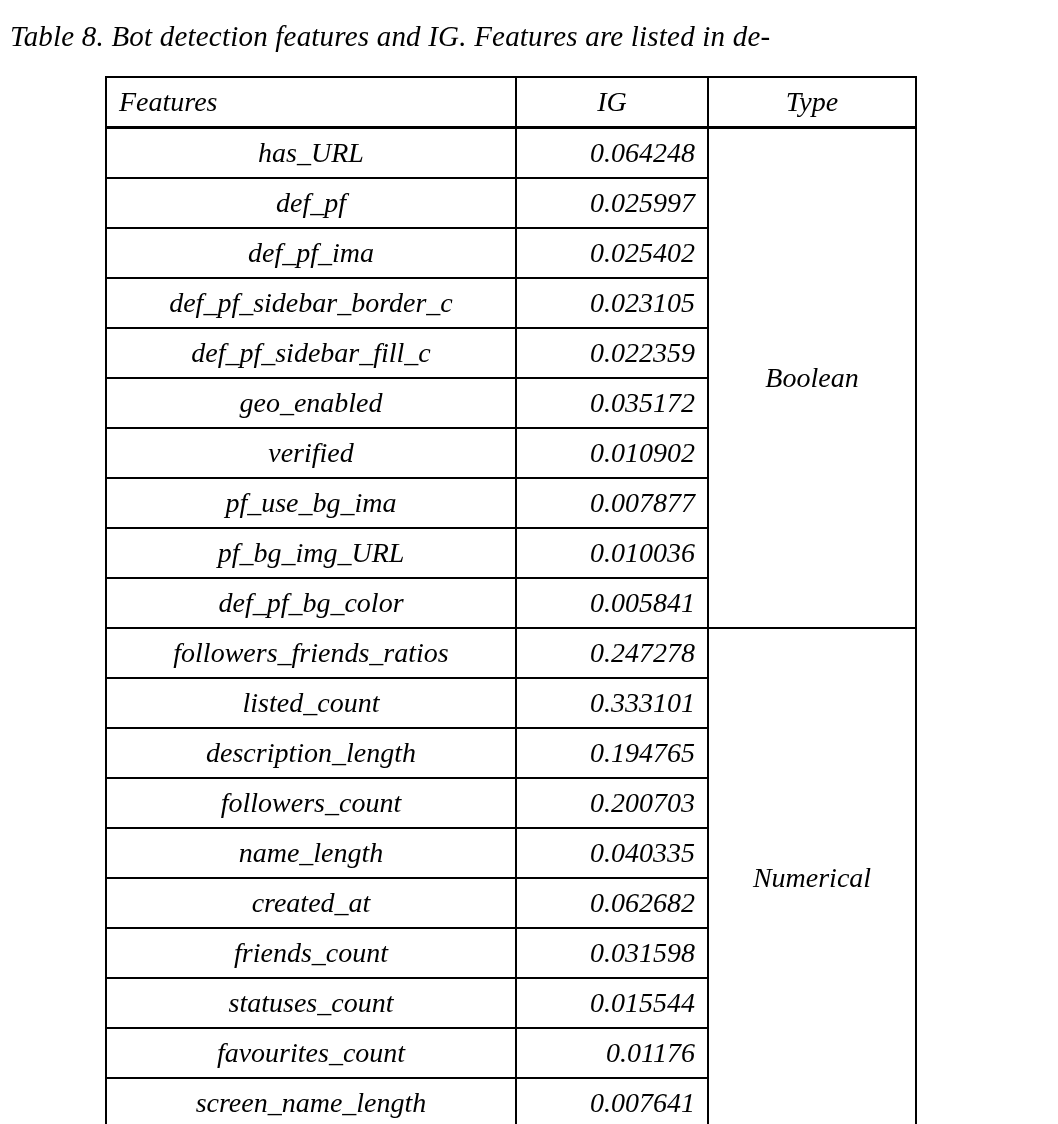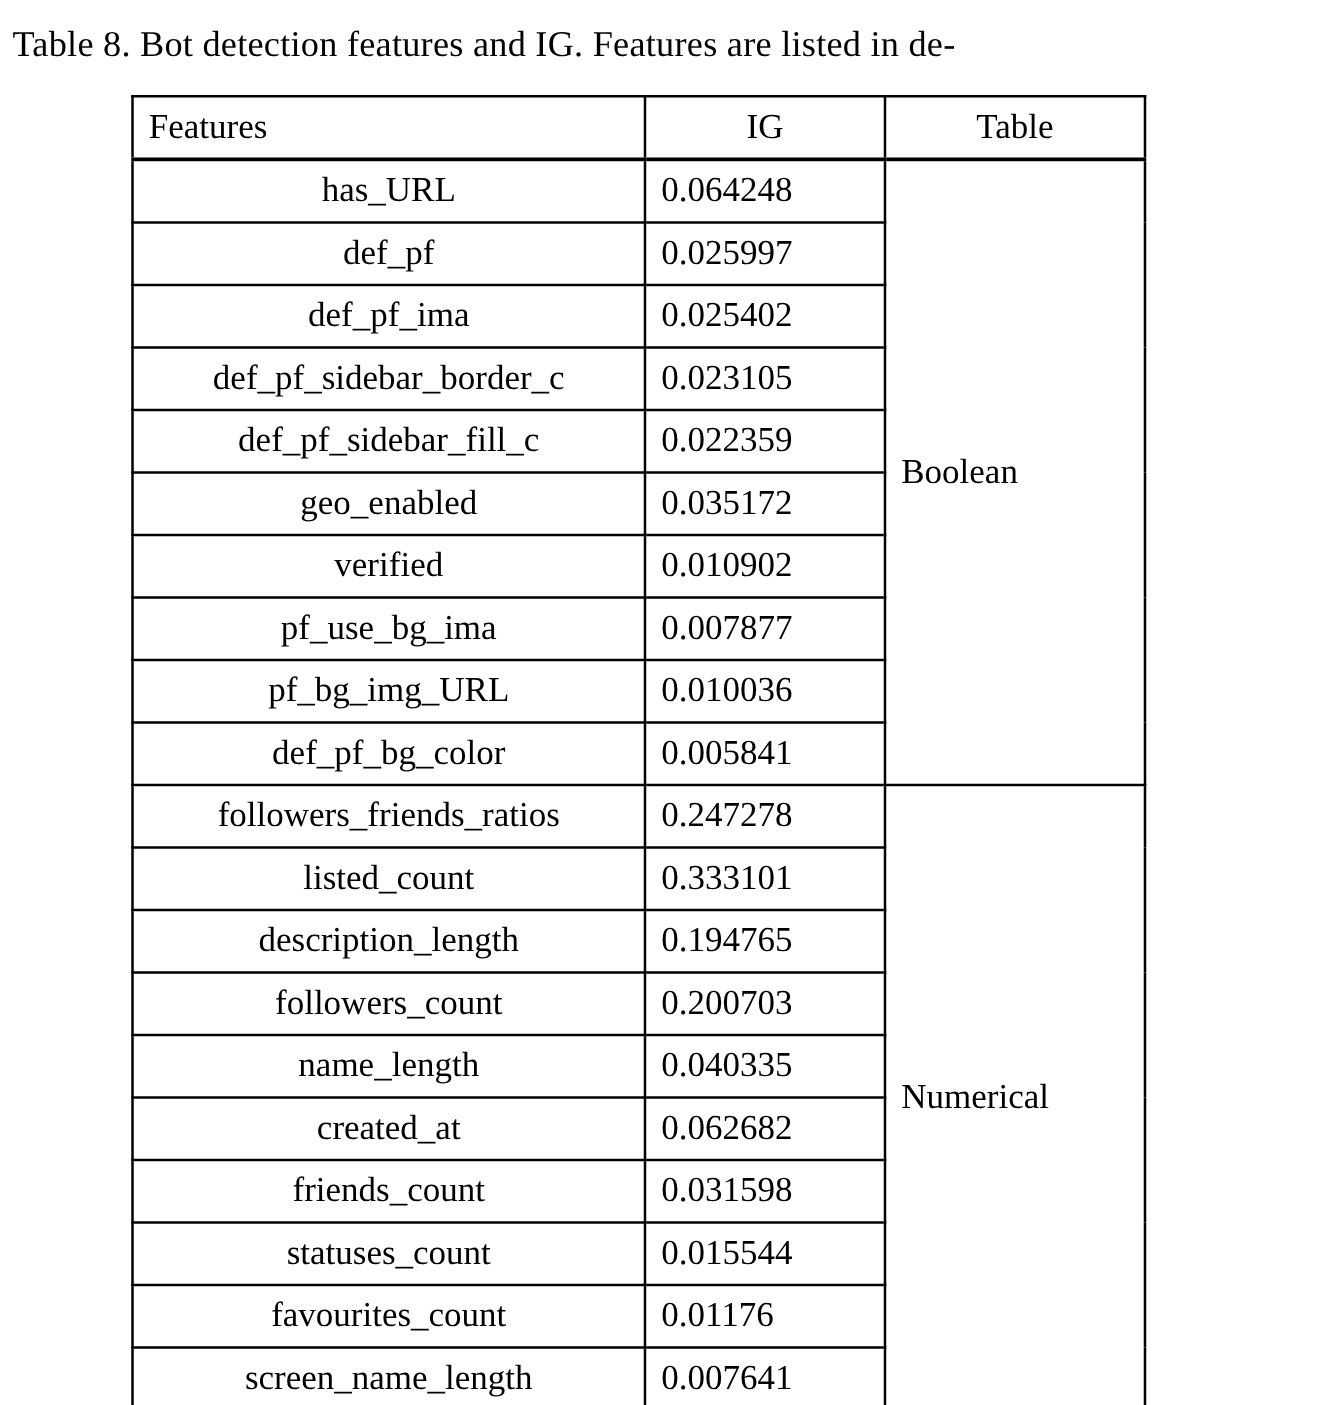--- a/index.html
+++ b/index.html
@@ -8,20 +8,21 @@
     background: #ffffff;
     color: #000000;
     font-family: "Liberation Serif", "DejaVu Serif", serif;
   }
   .page {
     width: 990px;
     height: 1124px;
     background: #ffffff;
     overflow: hidden;
     box-sizing: border-box;
+    font-style: italic;
   }
   .caption {
     font-size: 29px;
     line-height: 1.38;
     padding: 16px 14px 0 10px;
     letter-spacing: 0.2px;
   }
   table.data-table {
     border-collapse: collapse;
     margin: 20px 0 0 105px;
@@ -43,43 +44,43 @@
   }
   table.data-table thead th {
     border-bottom: 3.5px solid #000000;
     text-align: left;
   }
   table.data-table thead th.ig-head,
   table.data-table thead th.type-head {
     text-align: center;
   }
   td.feature-cell { text-align: center; }
-  td.ig-cell      { text-align: left; }
-  td.type-cell    { text-align: left; vertical-align: middle; }
+  td.ig-cell      { text-align: right; }
+  td.type-cell    { text-align: center; vertical-align: middle; }
 </style>
 </head>
 <body>
 
 <div class="page">
 
   <div class="caption">
     <span>Table 8.  Bot detection features and IG. Features are listed in de-</span><br>
   </div>
 
   <table class="data-table">
     <colgroup>
       <col class="col-features">
       <col class="col-ig">
       <col class="col-type">
     </colgroup>
     <thead>
       <tr>
         <th class="features-head">Features</th>
         <th class="ig-head">IG</th>
-        <th class="type-head">Table</th>
+        <th class="type-head">Type</th>
       </tr>
     </thead>
     <tbody>
         <tr>
           <td class="feature-cell">has_URL</td>
           <td class="ig-cell">0.064248</td>
           <td class="type-cell" rowspan="10">Boolean</td>
         </tr>
         <tr>
           <td class="feature-cell">def_pf</td>

